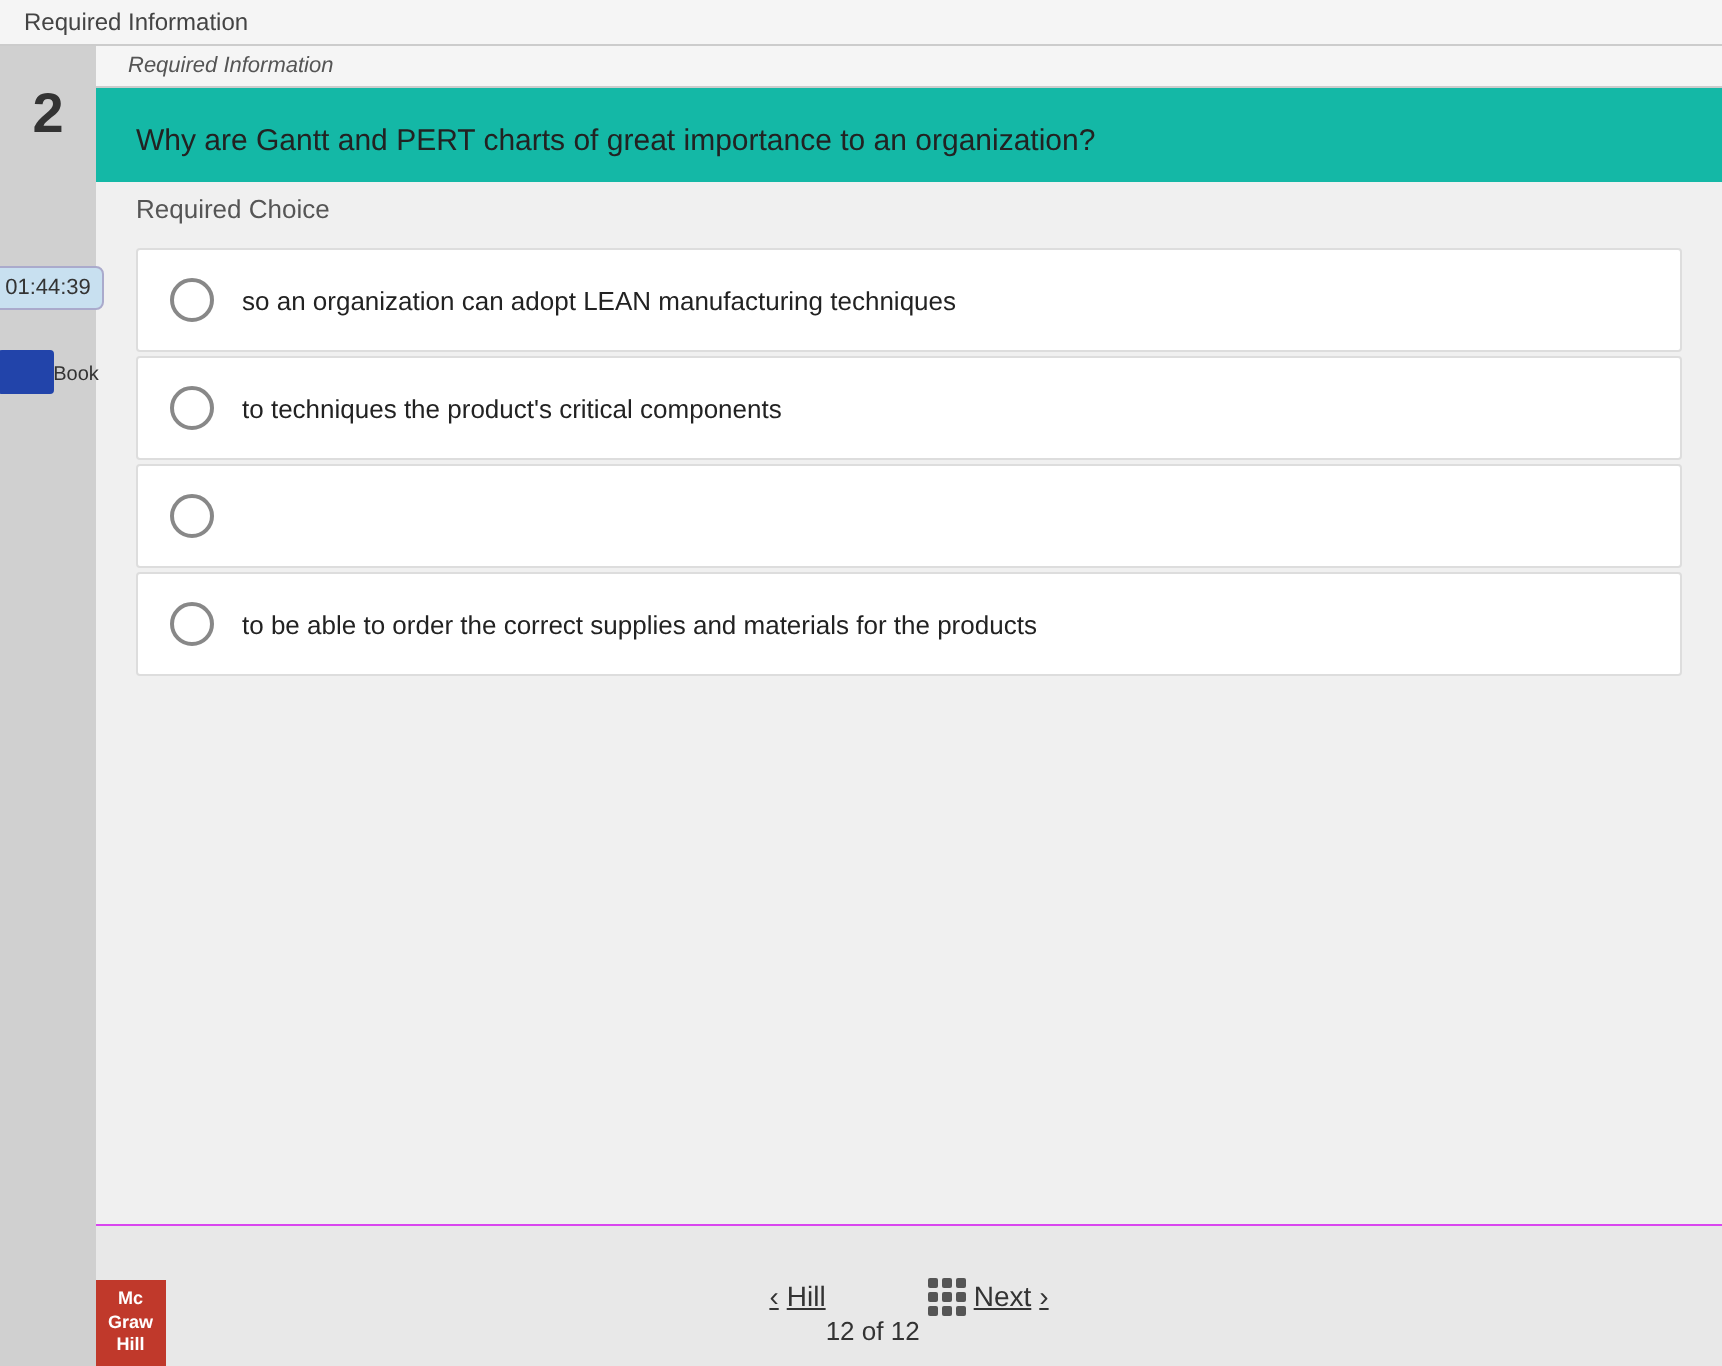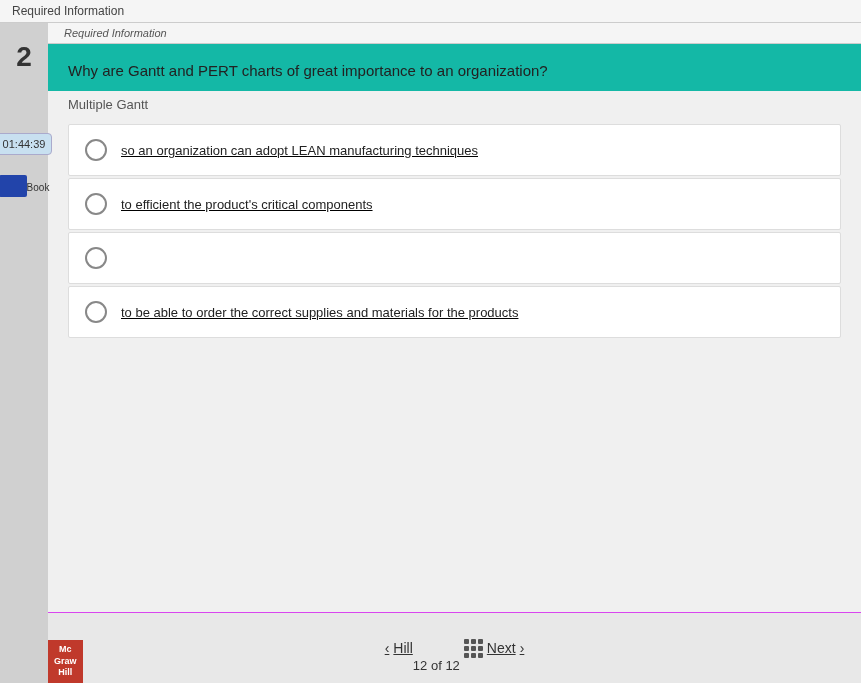--- a/index.html
+++ b/index.html
@@ -106,21 +106,20 @@
       color: #555;
       background: #f0f0f0;
     }
 
     .options-container {
       flex: 1;
       padding: 6px 20px 10px 20px;
       display: flex;
       flex-direction: column;
       gap: 0;
-      text-decoration: underline;
     }
 
     .option-row {
       display: flex;
       align-items: center;
       background: #fff;
       border: 1px solid #ddd;
       border-radius: 2px;
       padding: 14px 16px;
       margin-bottom: 2px;
@@ -219,32 +218,32 @@
       <div class="book-icon"></div>
       <div class="book-label">Book</div>
     </div>
   </div>
 
   <div class="content-area">
     <div class="required-tag">Required Information</div>
 
     <div class="question-header">Why are Gantt and PERT charts of great importance to an organization?</div>
 
-    <div class="mc-label">Multiple Gantt</div>
+    <div class="mc-label">Required Choice</div>
 
     <div class="options-container">
 
       <div class="option-row">
         <div class="radio-circle"></div>
         <span class="option-text">so an organization can adopt LEAN manufacturing techniques</span>
       </div>
 
       <div class="option-row">
         <div class="radio-circle"></div>
-        <span class="option-text">to efficient the product's critical components</span>
+        <span class="option-text">to techniques the product's critical components</span>
       </div>
 
       <div class="option-row">
         <div class="radio-circle"></div>
       </div>
 
 
       <div class="option-row">
         <div class="radio-circle"></div>
         <span class="option-text">to be able to order the correct supplies and materials for the products</span>

